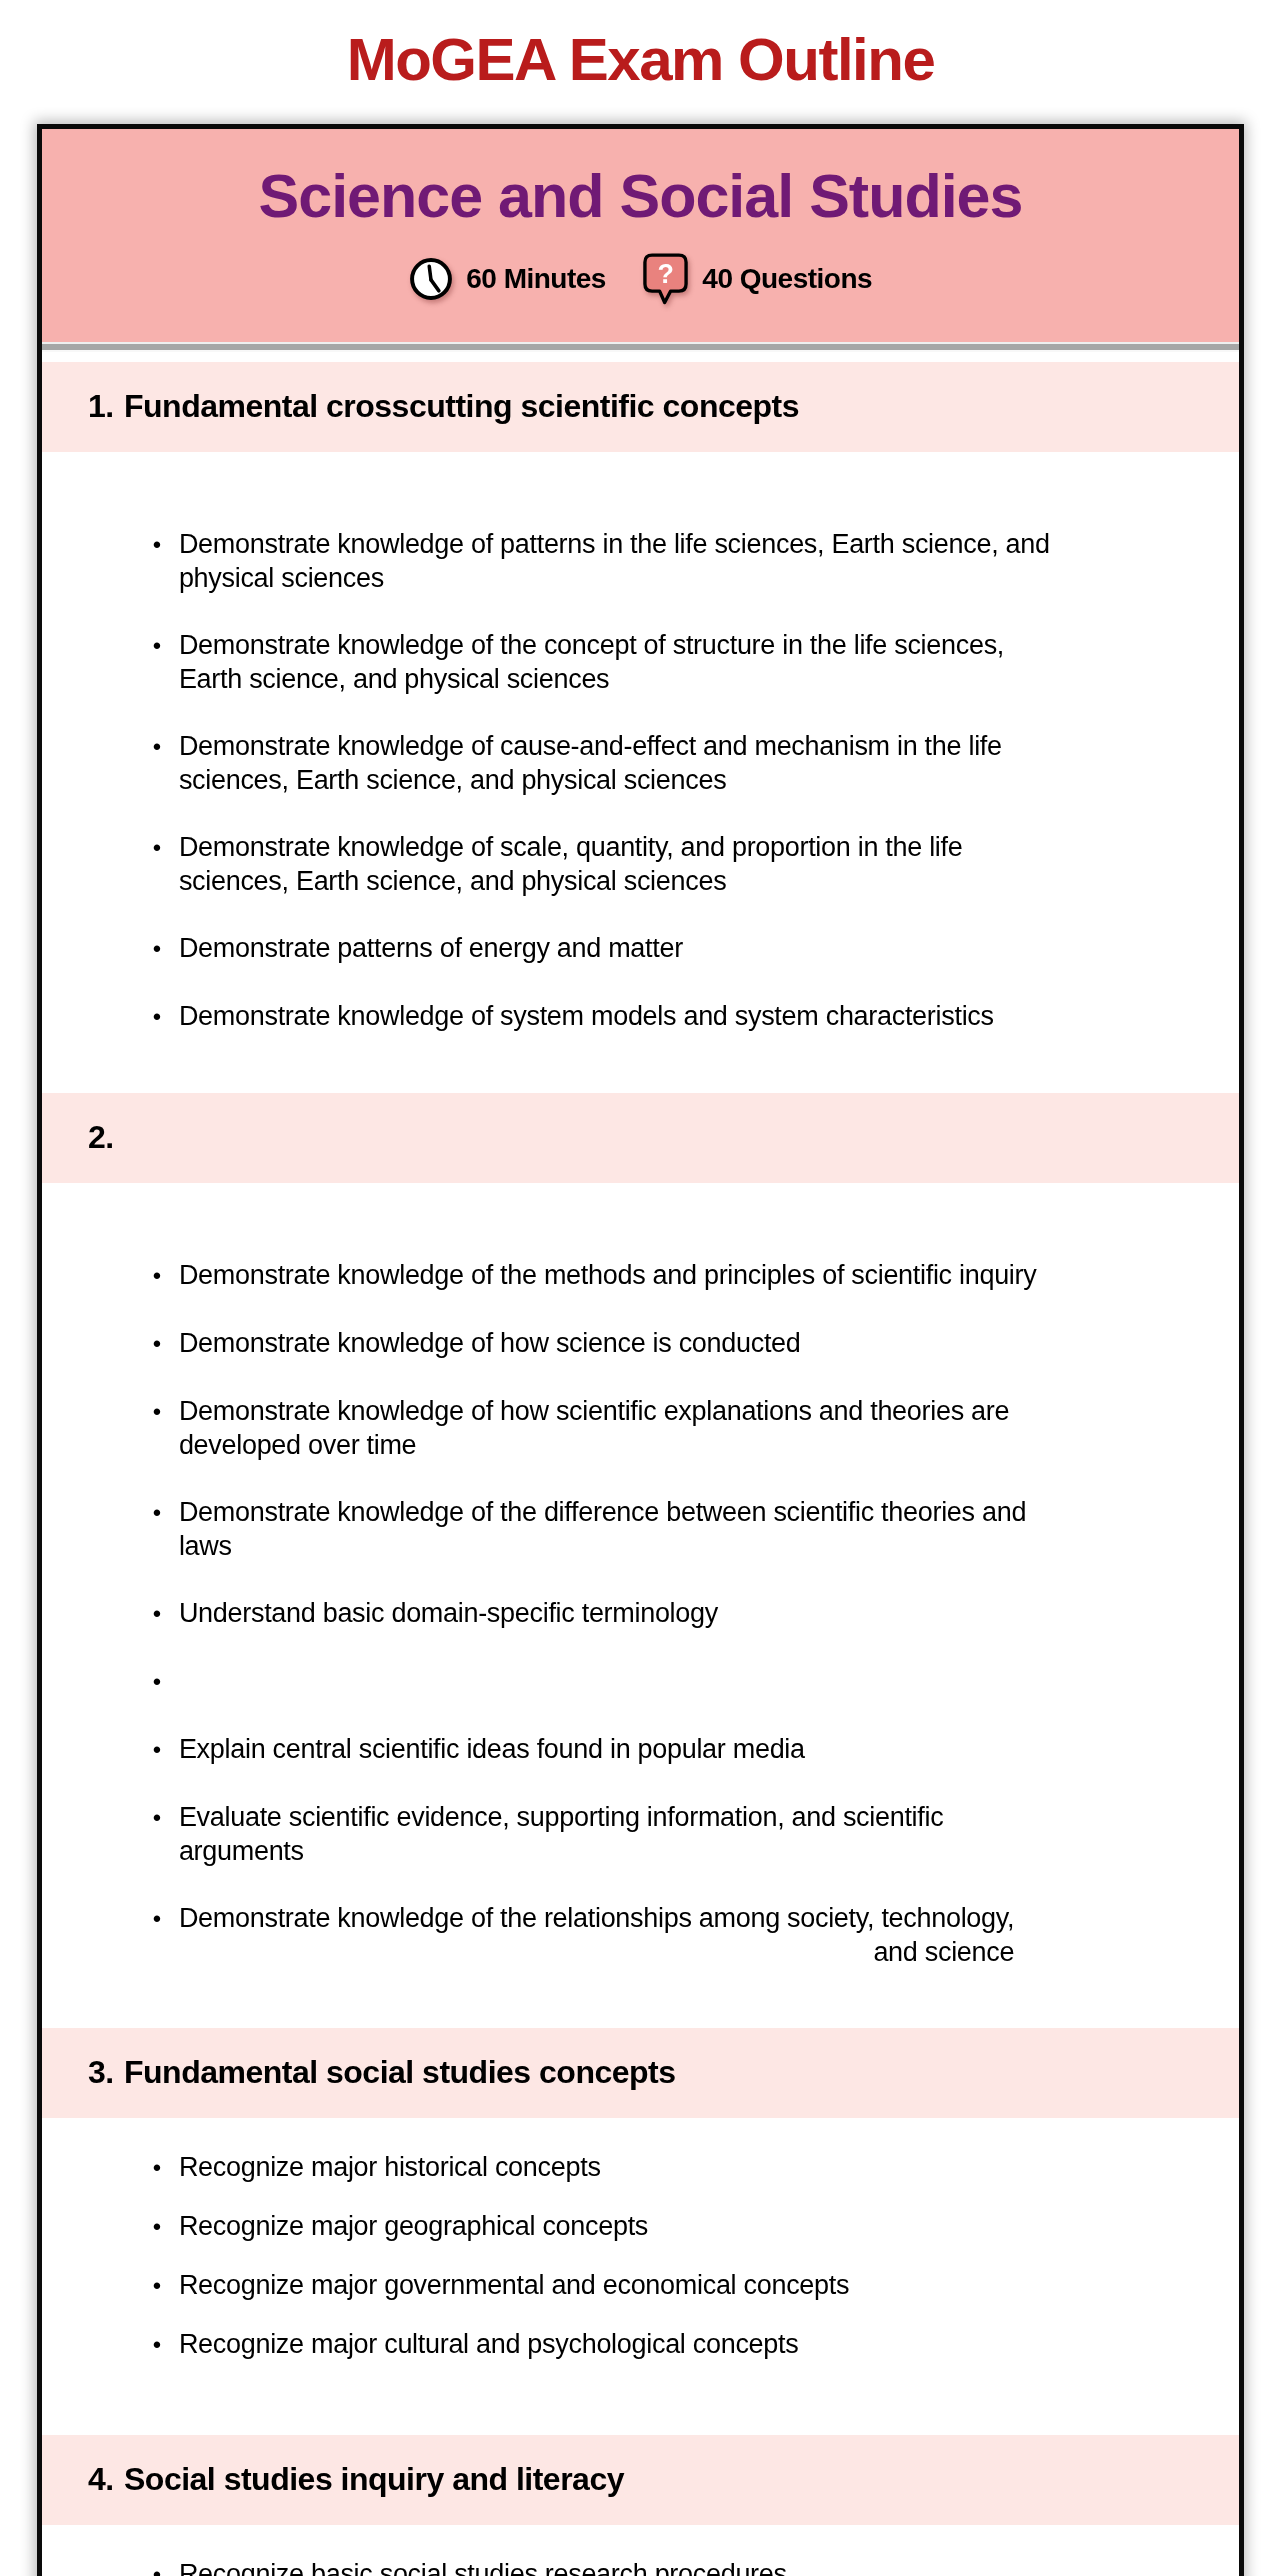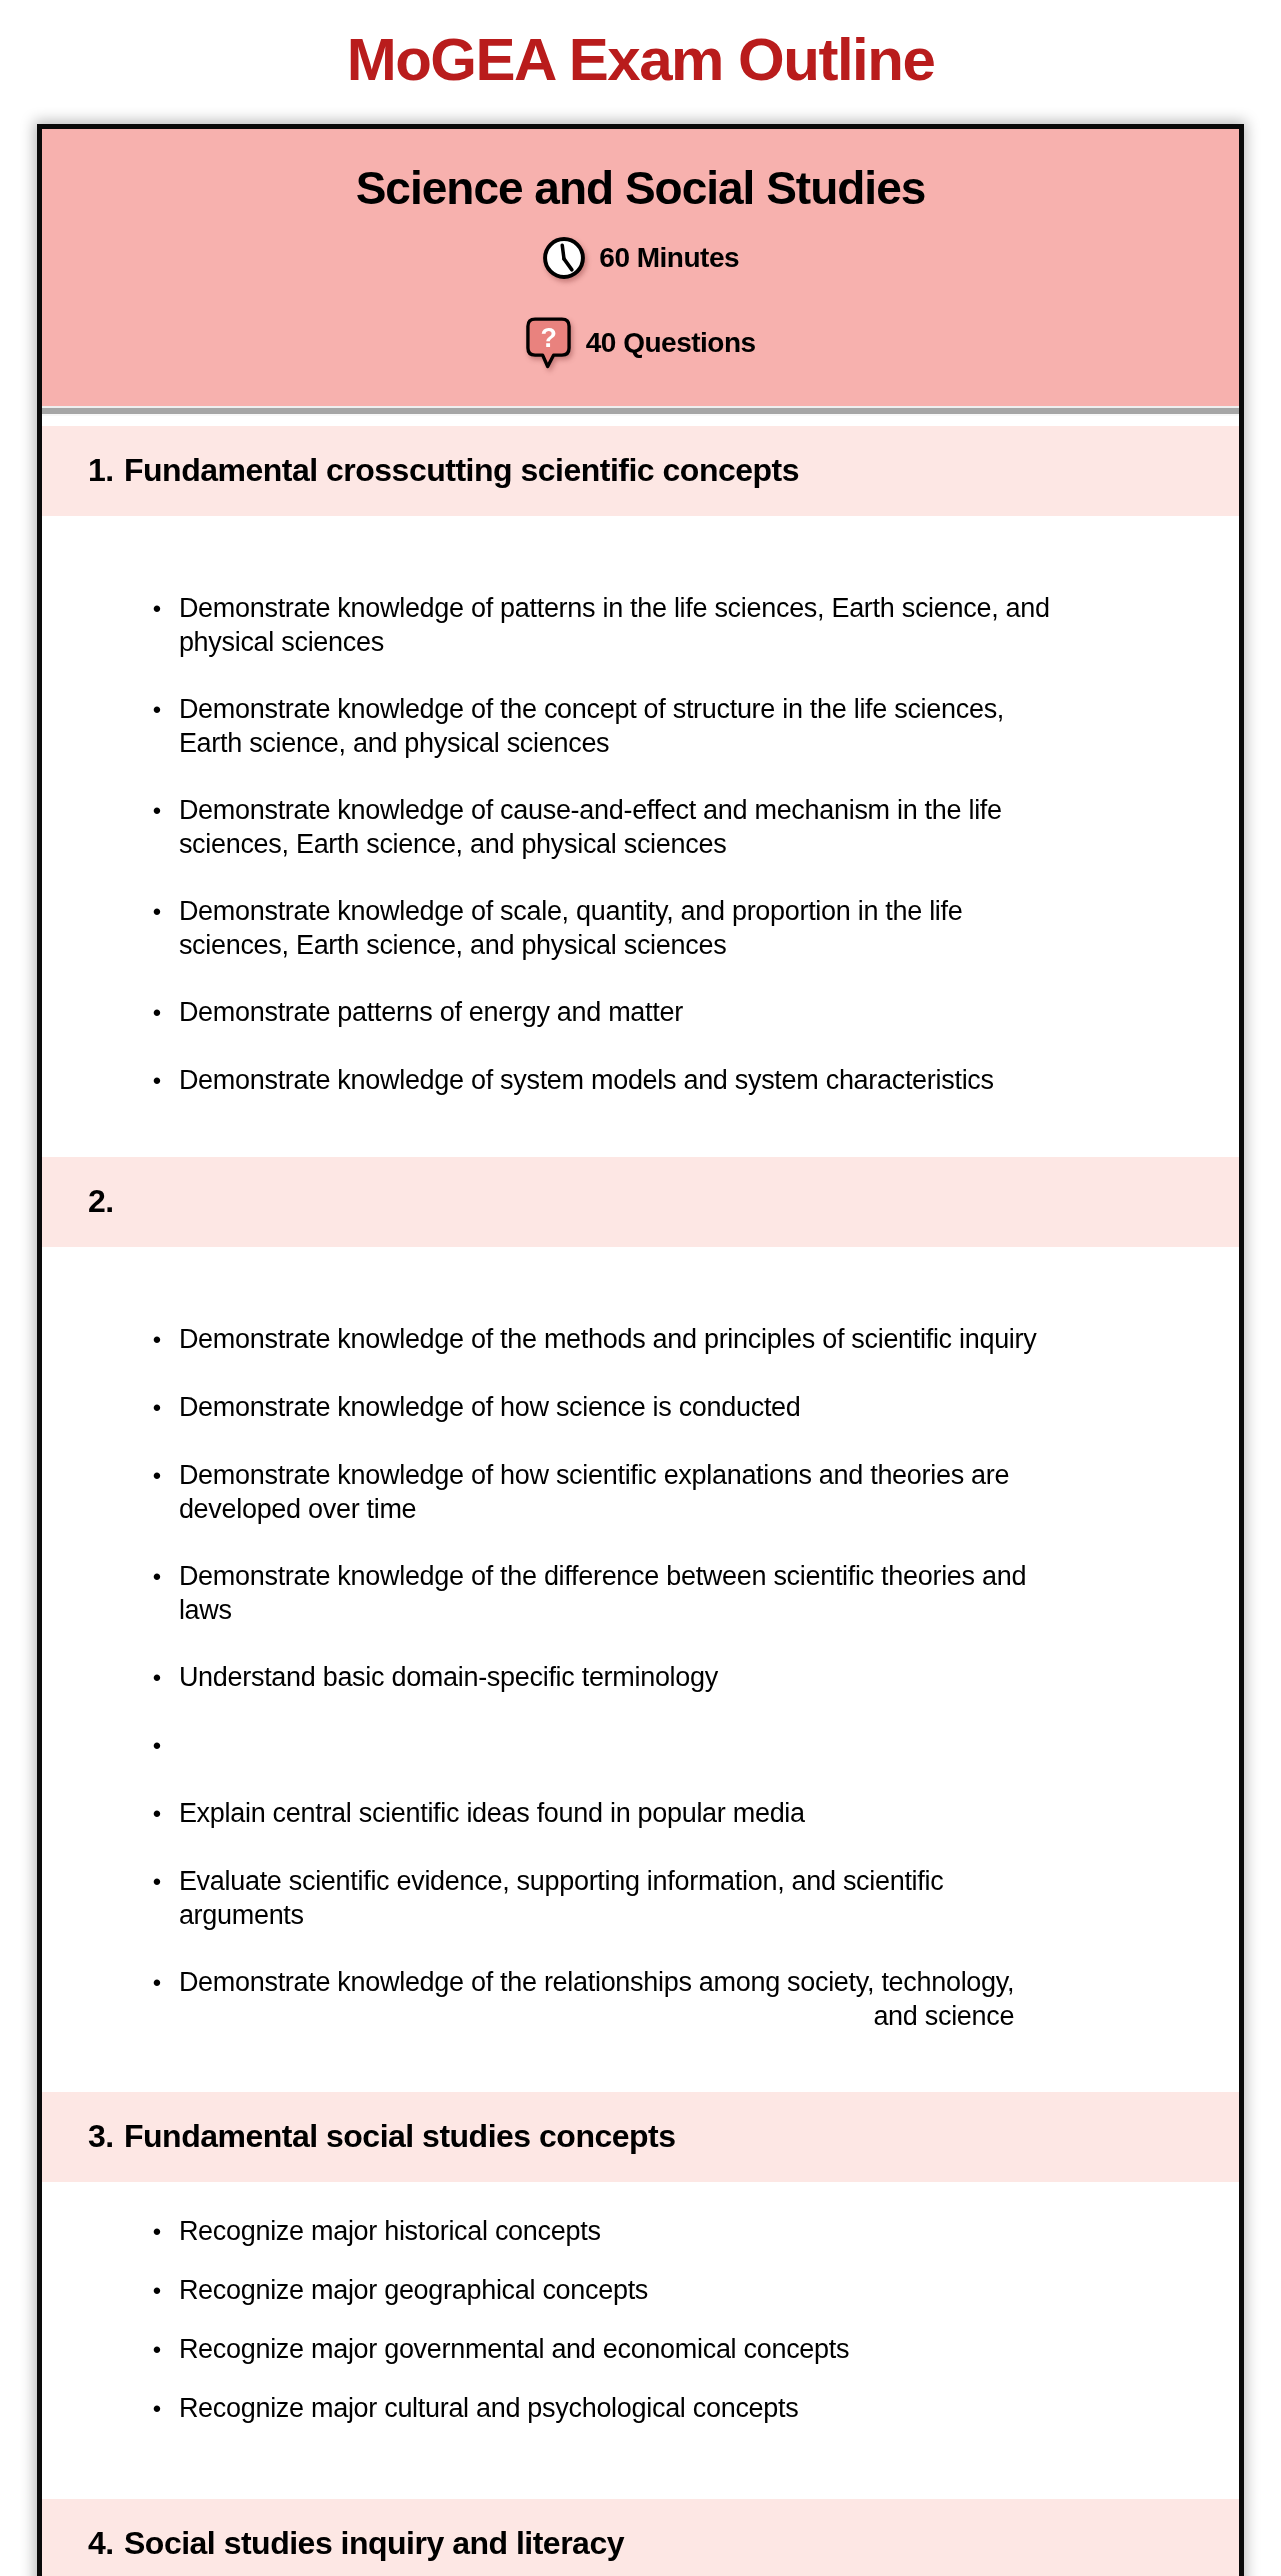--- a/index.html
+++ b/index.html
@@ -35,32 +35,31 @@
     box-shadow: 0 0 13.4px 3.1px rgba(0,0,0,0.28);
   }
 
   .card-header {
     background: #f7b1ae;
     padding: 32px 10.3px 36px 10.3px;
     text-align: center;
   }
   .card-header h2 {
     margin: 0;
-    font-size: 46px;
+    font-size: 61px;
     font-weight: 700;
     letter-spacing: -1px;
-    color: #000000;
+    color: #701a75;
   }
   .meta-row {
     margin-top: 20.6px;
     display: flex;
-    justify-content: flex-start;
+    justify-content: center;
     align-items: center;
     gap: 36px;
-    flex-direction: column;
   }
   .meta-item {
     display: flex;
     align-items: center;
     gap: 13.4px;
     font-size: 28px;
     font-weight: 700;
     letter-spacing: -0.5px;
   }
   .meta-icon { display: block; filter: drop-shadow(2.1px 3.1px 2.6px rgba(140,60,60,0.45)); }

